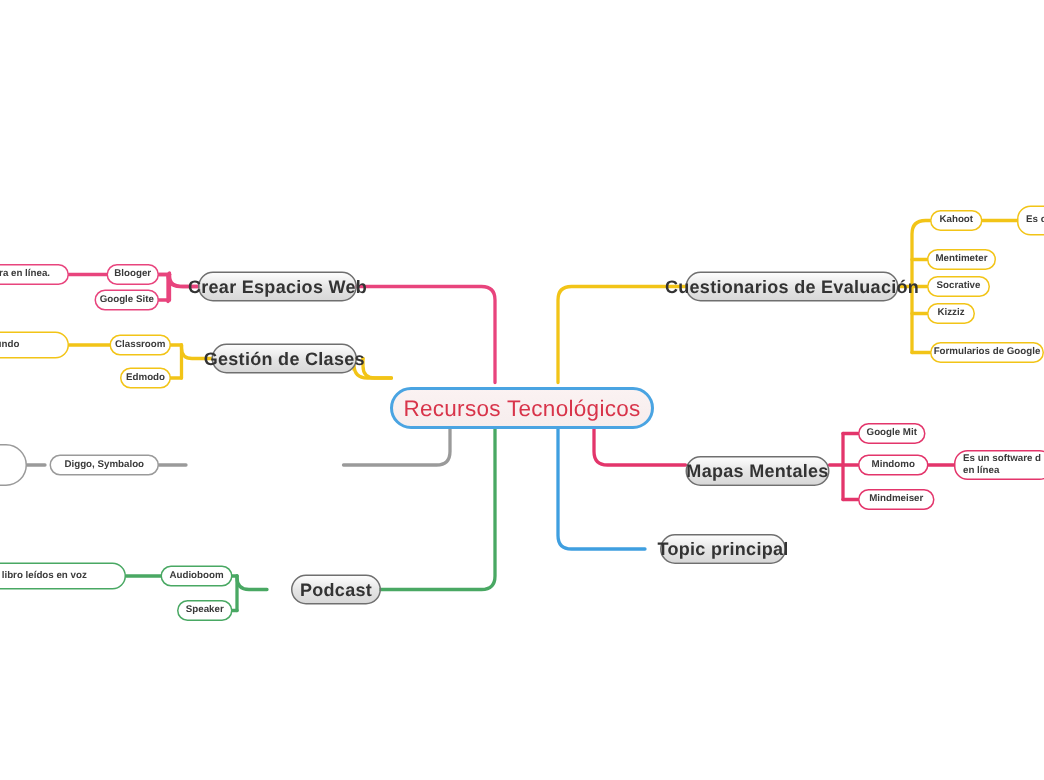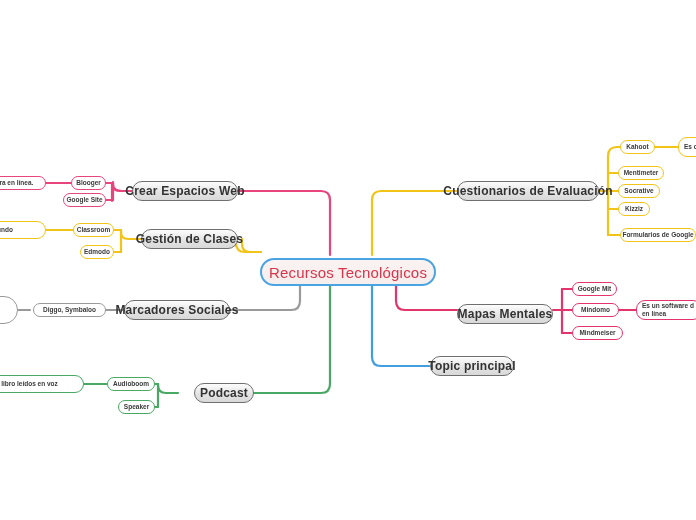--- a/index.html
+++ b/index.html
@@ -133,23 +133,20 @@
   <div class="node leaf c-yellow" style="left:73px;top:223px;width:41px;height:14px;">
     <span>Classroom</span>
   </div>
   <div class="node leaf c-yellow multi" style="left:-22px;top:221px;width:68px;height:18px;">
     <span>al mundo</span>
   </div>
   <div class="node leaf c-yellow" style="left:80px;top:245px;width:34px;height:14px;">
     <span>Edmodo</span>
   </div>
 
-  <div class="node main" style="left:124px;top:300px;width:106px;height:20px;">
-    <span>Marcadores Sociales</span>
-  </div>
   <div class="node leaf c-grey" style="left:33px;top:303px;width:73px;height:14px;">
     <span>Diggo, Symbaloo</span>
   </div>
   <div class="node leaf c-grey" style="left:-16px;top:296px;width:34px;height:28px;border-radius:14px;">
     <span></span>
   </div>
 
   <div class="node main" style="left:194px;top:383px;width:60px;height:20px;">
     <span>Podcast</span>
   </div>
@@ -196,17 +193,17 @@
     <span>Mindomo</span>
   </div>
   <div class="node leaf c-crimson multi" style="left:636px;top:300px;width:66px;height:20px;">
     <span>Es un software d
 en línea</span>
   </div>
   <div class="node leaf c-crimson" style="left:572px;top:326px;width:51px;height:14px;">
     <span>Mindmeiser</span>
   </div>
 
-  <div class="node main" style="left:430px;top:356px;width:84px;height:20px;">
+  <div class="node main" style="left:440px;top:356px;width:84px;height:20px;">
     <span>Topic principal</span>
   </div>
 
 </div>
 
 </body></html>

